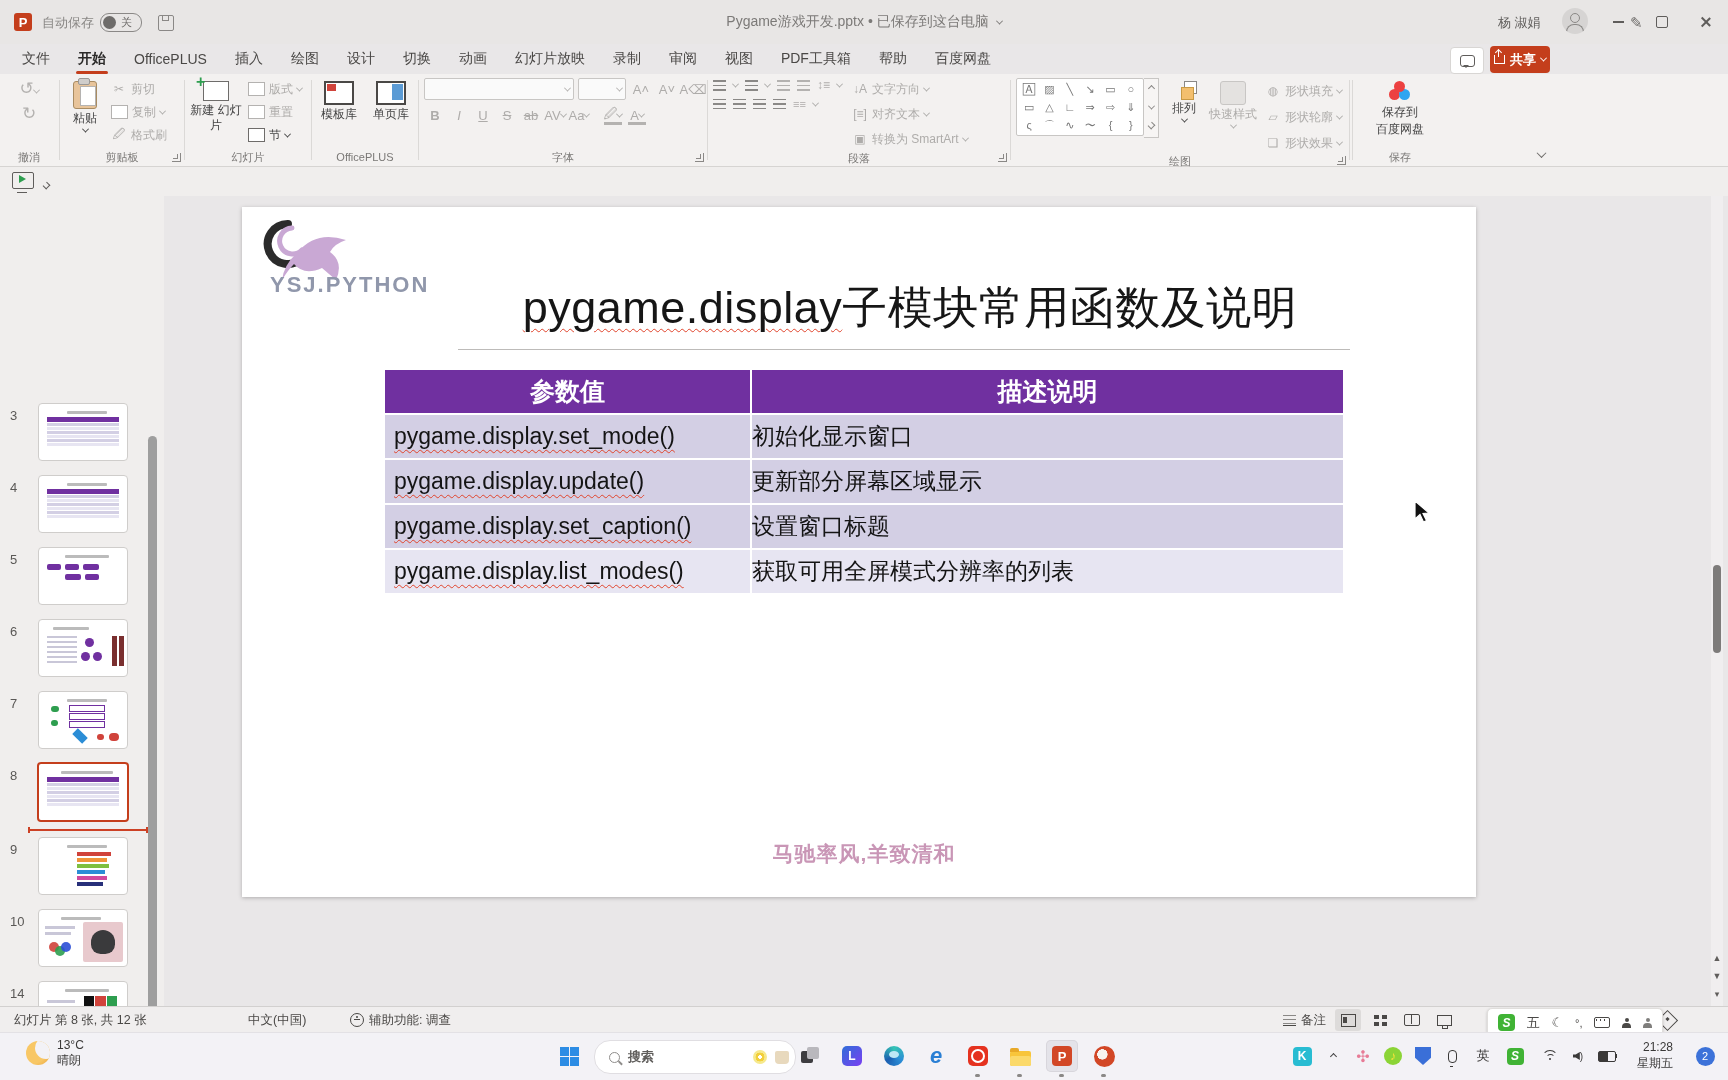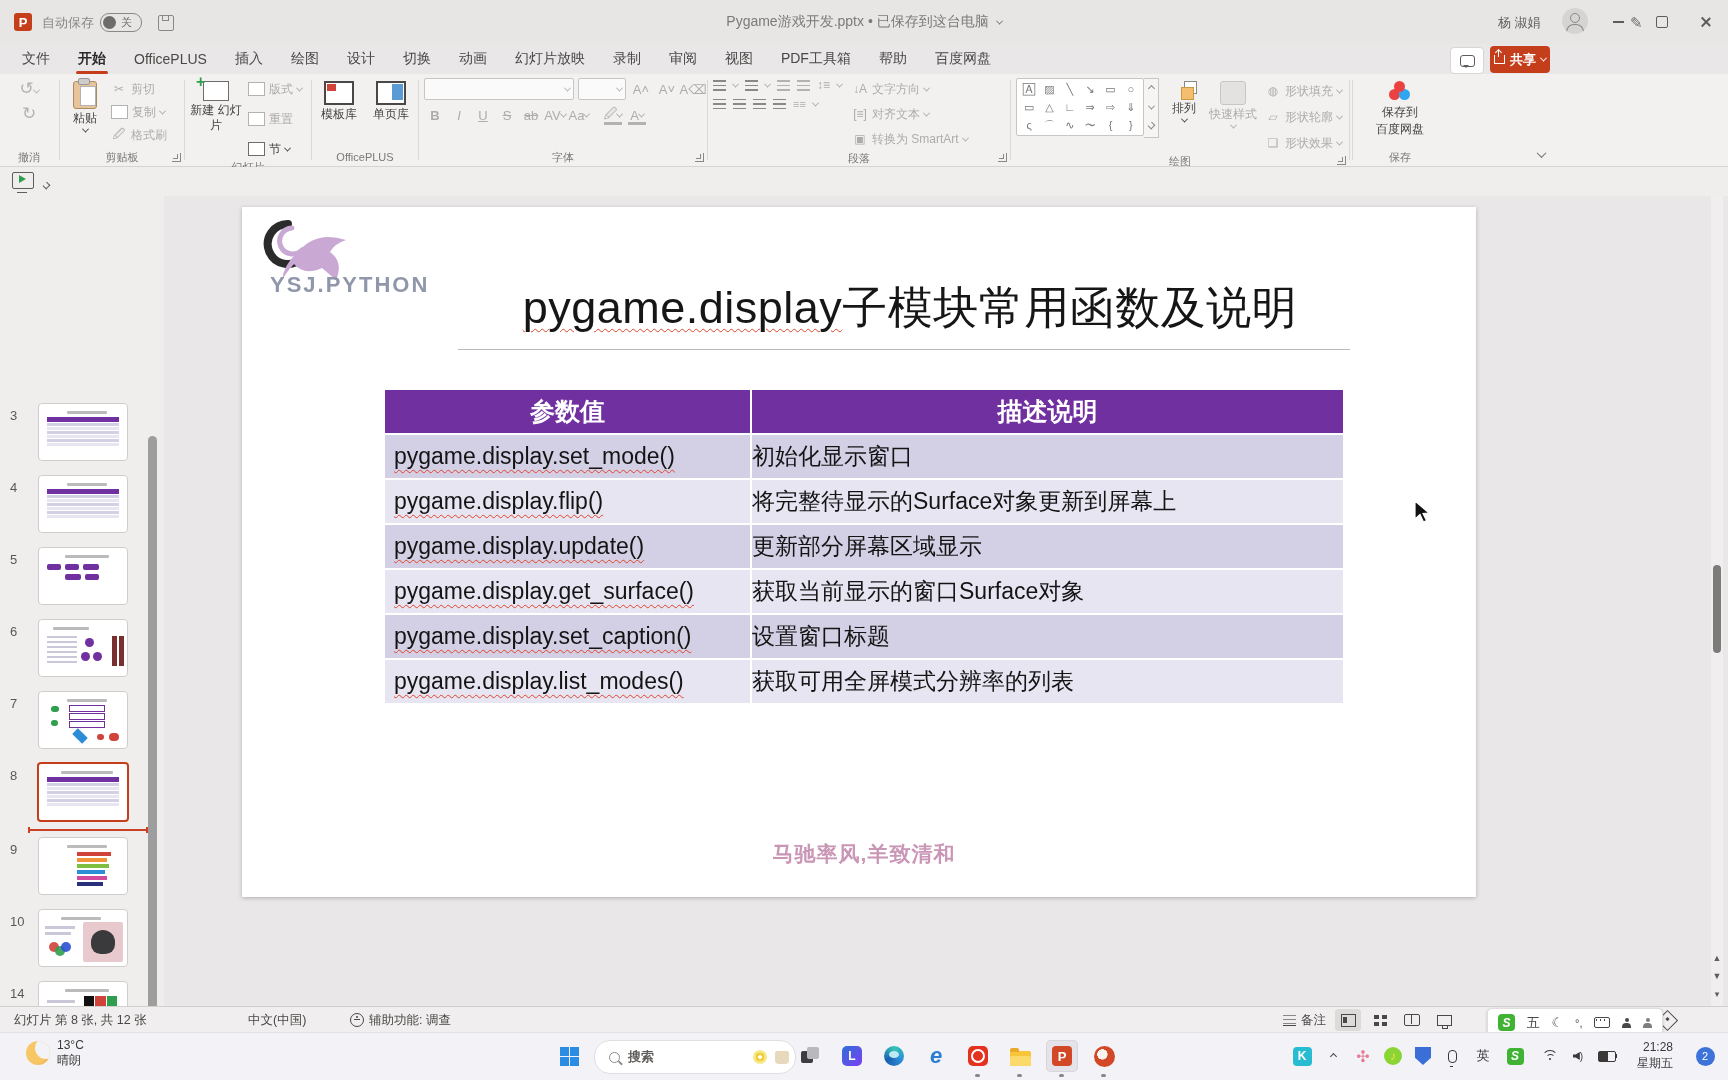--- a/index.html
+++ b/index.html
@@ -119,21 +119,21 @@
   .t-prow{height:3px;margin:1px 8px;}
   .vscroll1{left:148px;top:240px;width:9px;height:680px;background:#8f8f8f;border-radius:5px;opacity:.85;}
 
   
   .canvas{left:164px;top:196px;width:1564px;height:810px;background:#e9e7e8;}
   .slidecard{left:242px;top:207px;width:1234px;height:690px;background:#fff;box-shadow:0 1px 4px rgba(0,0,0,.25);}
   .logo-label{left:270px;top:272px;font-size:22px;font-weight:bold;color:#9097ab;letter-spacing:2px;}
   .slide-title{left:430px;top:278px;width:960px;text-align:center;font-size:45px;color:#161616;letter-spacing:.5px;}
   .misspell{text-decoration:underline;text-decoration-style:wavy;text-decoration-color:#e0442c;text-decoration-thickness:1px;text-underline-offset:5px;}
   .title-rule{left:458px;top:349px;width:892px;height:1px;background:#bdbbb9;}
-  .ftable{left:383px;top:388px;width:962px;border-collapse:separate;border-spacing:2px 2px;font-size:23px;color:#141414;}
+  .ftable{left:383px;top:368px;width:962px;border-collapse:separate;border-spacing:2px 2px;font-size:23px;color:#141414;}
   .ftable th{background:#7030a0;color:#fff;font-size:25px;font-weight:bold;height:41px;}
   .ftable td{height:43px;padding:0 10px 0 0;}
   .ftable td.c1{width:346px;padding-left:9px;}
   .ftable tr.odd td{background:#d3cfe4;}
   .ftable tr.even td{background:#e7e5f2;}
   .slide-footer{left:383px;top:840px;width:962px;text-align:center;font-size:21px;font-weight:bold;color:#c996b6;letter-spacing:1px;}
   .cursor{left:1413px;top:500px;}
 
   
   .vscroll2-track{left:1711px;top:196px;width:12px;height:810px;background:#f0eeef;}
@@ -329,21 +329,21 @@
         </div>
     </div>
     <div class="gsep"></div>
 
     <div class="rgroup" style="width:124px;">
       <div class="rg-body" style="gap:6px;">
         <div class="bigbtn">
           <span class="slide-ic"></span>
           <span style="width:52px;">新建 幻灯片</span>
         </div>
-        <div class="col" style="align-items:flex-start;gap:8px;">
+        <div class="col" style="align-items:flex-start;gap:1px;">
           <div class="smallbtn dis">
               <span class="icbox mini-ic"></span>
               <span>版式</span>
               <span class="chev sm"></span>
             </div>
           <div class="smallbtn dis">
               <span class="icbox mini-ic"></span>
               <span>重置</span>
             </div>
           <div class="smallbtn">
@@ -693,31 +693,23 @@
   <table class="abs ftable">
     <tbody>
         <tr>
       <th class="c1">参数值</th>
       <th>描述说明</th>
     </tr>
     <tr class="odd">
           <td class="c1"><span class="misspell">pygame.display.set_mode()</span></td>
           <td>初始化显示窗口</td>
         </tr>
-    <tr class="even">
-          <td class="c1"><span class="misspell">pygame.display.flip()</span></td>
-          <td>将完整待显示的Surface对象更新到屏幕上</td>
-        </tr>
     <tr class="odd">
           <td class="c1"><span class="misspell">pygame.display.update()</span></td>
           <td>更新部分屏幕区域显示</td>
-        </tr>
-    <tr class="even">
-          <td class="c1"><span class="misspell">pygame.display.get_surface()</span></td>
-          <td>获取当前显示的窗口Surface对象</td>
         </tr>
     <tr class="odd">
           <td class="c1"><span class="misspell">pygame.display.set_caption()</span></td>
           <td>设置窗口标题</td>
         </tr>
     <tr class="even">
           <td class="c1"><span class="misspell">pygame.display.list_modes()</span></td>
           <td>获取可用全屏模式分辨率的列表</td>
         </tr>
   </tbody>

